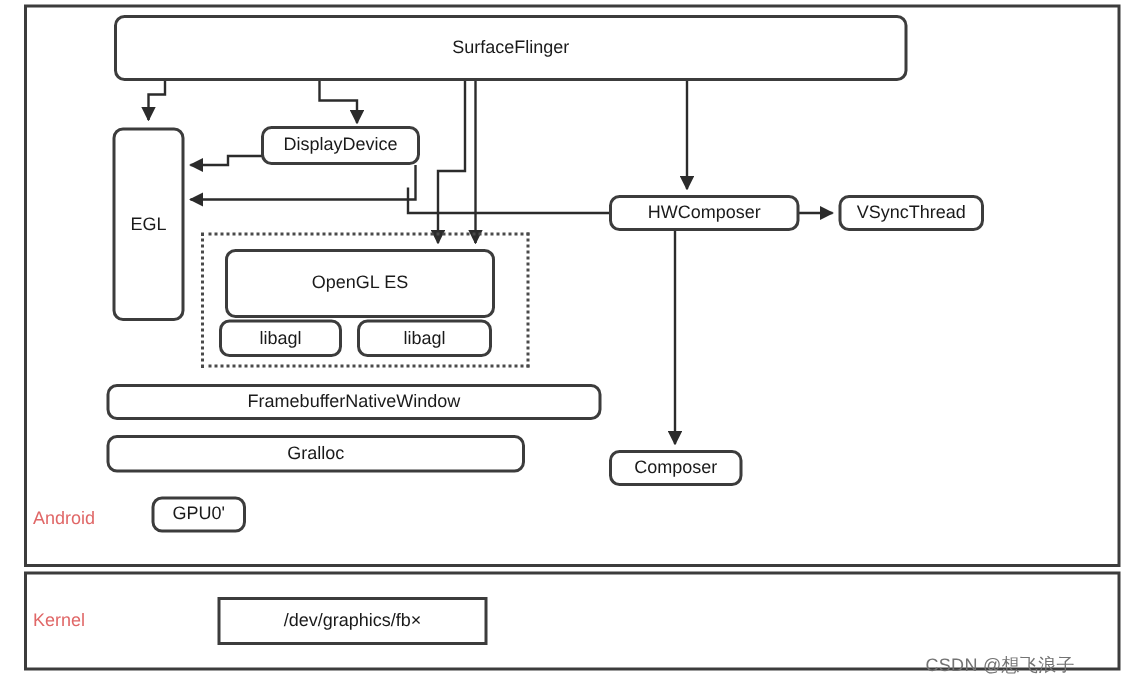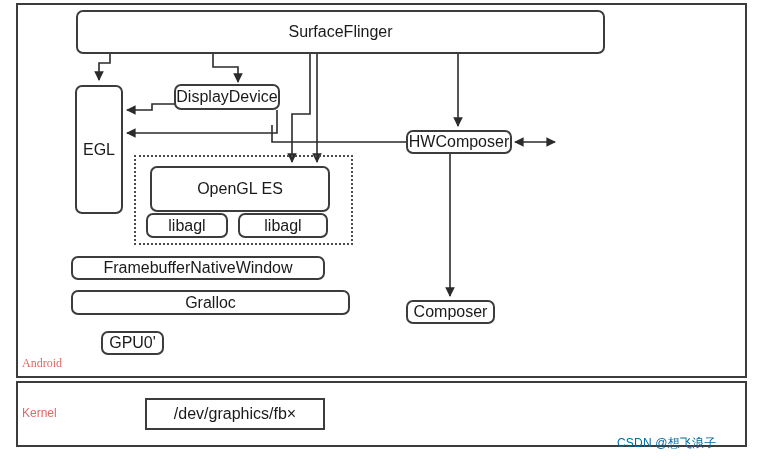--- a/index.html
+++ b/index.html
@@ -24,21 +24,21 @@
   }
   .node {
     position: absolute;
     box-sizing: border-box;
     border: 2px solid #3c3c3c;
     background: #ffffff;
     display: flex;
     align-items: center;
     justify-content: center;
     color: #1a1a1a;
-    font-size: 16px;
+    font-size: 12px;
     line-height: 1.1;
     text-align: center;
     border-radius: 7px;
     white-space: nowrap;
   }
   .node.sharp { border-radius: 0; border-width: 2px; }
   .section-label {
     position: absolute;
     color: #e06767;
     font-size: 12px;
@@ -58,21 +58,21 @@
     background: transparent;
   }
   .watermark {
     position: absolute;
     color: #c9c9cf;
     font-size: 12px;
     white-space: nowrap;
     letter-spacing: 0.2px;
   }
   .watermark.cn {
-    color: #0369a1;
+    color: #737373;
   }
 </style>
 </head>
 <body>
 
 <div id="canvas">
 
   <svg id="svg-layer" viewBox="0 0 761 461" xmlns="http://www.w3.org/2000/svg">
     <defs>
       <marker id="arrow" viewBox="0 0 10 10" refX="9" refY="5" markerWidth="6" markerHeight="6" orient="auto-start-reverse">
@@ -99,46 +99,47 @@
 
       <path d="M 515 142 L 555 142" marker-start="url(#arrow)" marker-end="url(#arrow)"></path>
 
       <path d="M 450 154 L 450 296" marker-end="url(#arrow)"></path>
     </g>
   </svg>
 
   <div class="frame-outer" style="left:16px; top:3px; width:731px; height:375px;"></div>
   <div class="frame-outer" style="left:16px; top:381px; width:731px; height:66px;"></div>
 
-  <div class="section-label" style="left:22px; top:356px;font-family:Liberation Serif, serif;">Android</div>
+  <div class="section-label" style="left:22px; top:338px;">Android</div>
   <div class="section-label" style="left:22px; top:406px;">Kernel</div>
 
   <div class="dotted-group" style="left:134px; top:155px; width:219px; height:90px;"></div>
 
   <div class="node" style="left:76px; top:10px; width:529px; height:44px;">SurfaceFlinger</div>
 
   <div class="node" style="left:174px; top:84px; width:106px; height:26px;">DisplayDevice</div>
 
   <div class="node" style="left:75px; top:85px; width:48px; height:129px;">EGL</div>
 
   <div class="node" style="left:150px; top:166px; width:180px; height:46px;">OpenGL ES</div>
 
   <div class="node" style="left:146px; top:213px; width:82px; height:25px;">libagl</div>
 
   <div class="node" style="left:238px; top:213px; width:90px; height:25px;">libagl</div>
 
-  <div class="node" style="left:71px; top:256px; width:254px; height:24px;">FramebufferNativeWindow</div>
+  <div class="node" style="left:71px; top:256px; width:330px; height:24px;">FramebufferNativeWindow</div>
 
   <div class="node" style="left:71px; top:290px; width:279px; height:25px;">Gralloc</div>
 
   <div class="node" style="left:101px; top:331px; width:63px; height:24px;">GPU0'</div>
 
 
-  <div class="node" style="left:406px; top:130px; width:106px; height:24px;">HWComposer</div>
+  <div class="node" style="left:406px; top:130px; width:127px; height:24px;">HWComposer</div>
 
+  <div class="node" style="left:559px; top:130px; width:97px; height:24px;">VSyncThread</div>
 
   <div class="node sharp" style="left:145px; top:398px; width:180px; height:32px;">/dev/graphics/fb×</div>
 
   <div class="node" style="left:406px; top:300px; width:89px; height:24px;">Composer</div>
 
   <div class="watermark cn" style="left:617px; top:435px;">CSDN @想飞浪子</div>
 
 </div>
 
 </body></html>

